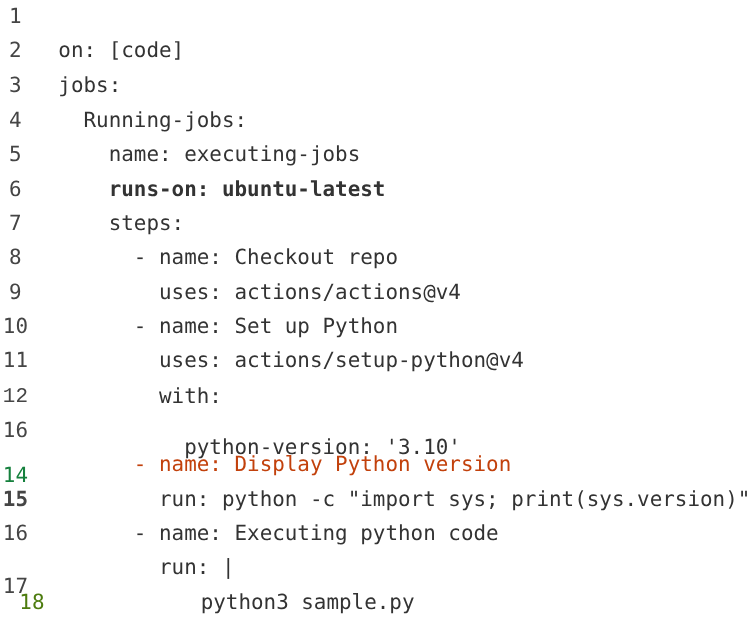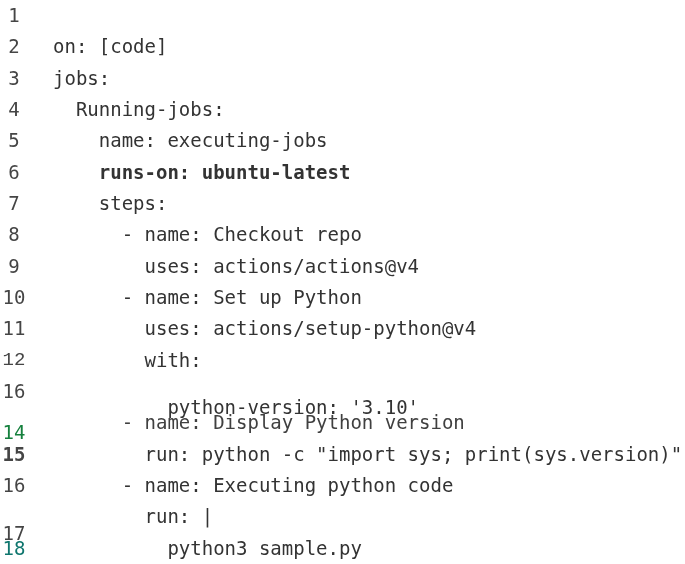--- a/index.html
+++ b/index.html
@@ -118,21 +118,21 @@
 
     <div class="row">
       <span class="num" style="color: rgb(69, 69, 69);">16</span>
       <span class="gutter-gap"></span>
       <span class="code" style="color: rgb(51, 51, 51); margin-top: 32px;">          python-version: '3.10'</span>
     </div>
 
     <div class="row">
       <span class="num" style="color: #15803d; margin-top: 19px;">14</span>
       <span class="gutter-gap"></span>
-      <span class="code" style="color: #404040;">      - name: Display Python version</span>
+      <span class="code" style="color: #c2410c;">      - name: Display Python version</span>
     </div>
 
     <div class="row">
       <span class="num" style="color: rgb(69, 69, 69); font-weight: bold;">15</span>
       <span class="gutter-gap"></span>
       <span class="code" style="color: rgb(51, 51, 51);">        run: python -c "import sys; print(sys.version)"</span>
     </div>
 
     <div class="row">
       <span class="num" style="color: rgb(69, 69, 69);">16</span>
@@ -140,17 +140,17 @@
       <span class="code" style="color: rgb(51, 51, 51);">      - name: Executing python code</span>
     </div>
 
     <div class="row">
       <span class="num" style="color: rgb(69, 69, 69); margin-top: 33px;">17</span>
       <span class="gutter-gap"></span>
       <span class="code" style="color: rgb(51, 51, 51);">        run: |</span>
     </div>
 
     <div class="row">
-      <span class="num" style="color: #0f766e;">18</span>
+      <span class="num" style="color: #4d7c0f; padding-left: 15px;">18</span>
       <span class="gutter-gap"></span>
       <span class="code" style="color: rgb(51, 51, 51);">          python3 sample.py</span>
     </div>
   </div>
 
 </body></html>

